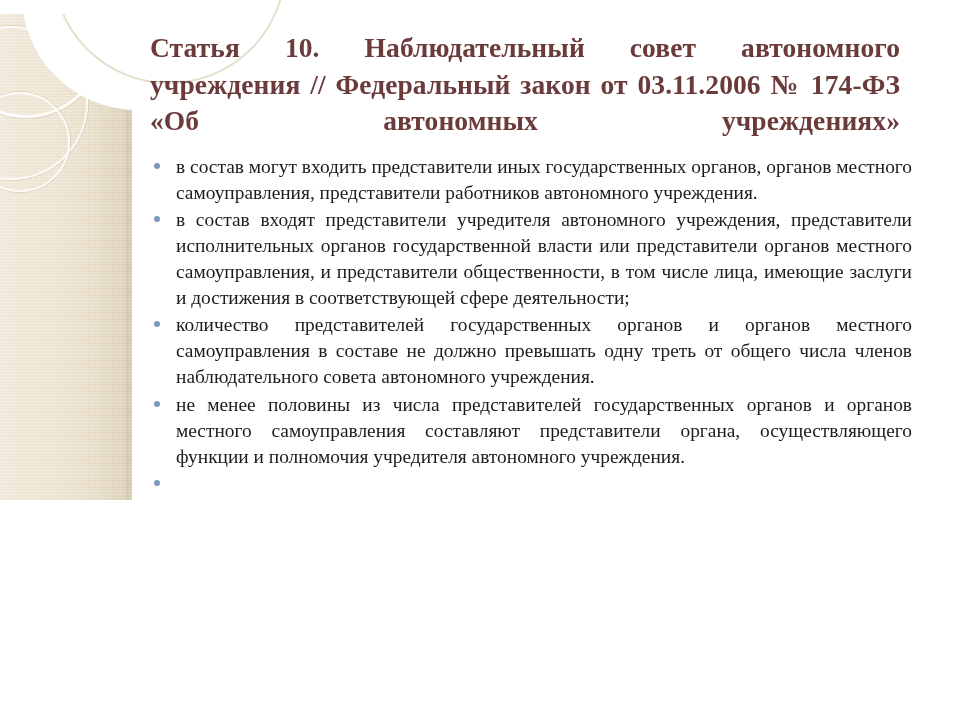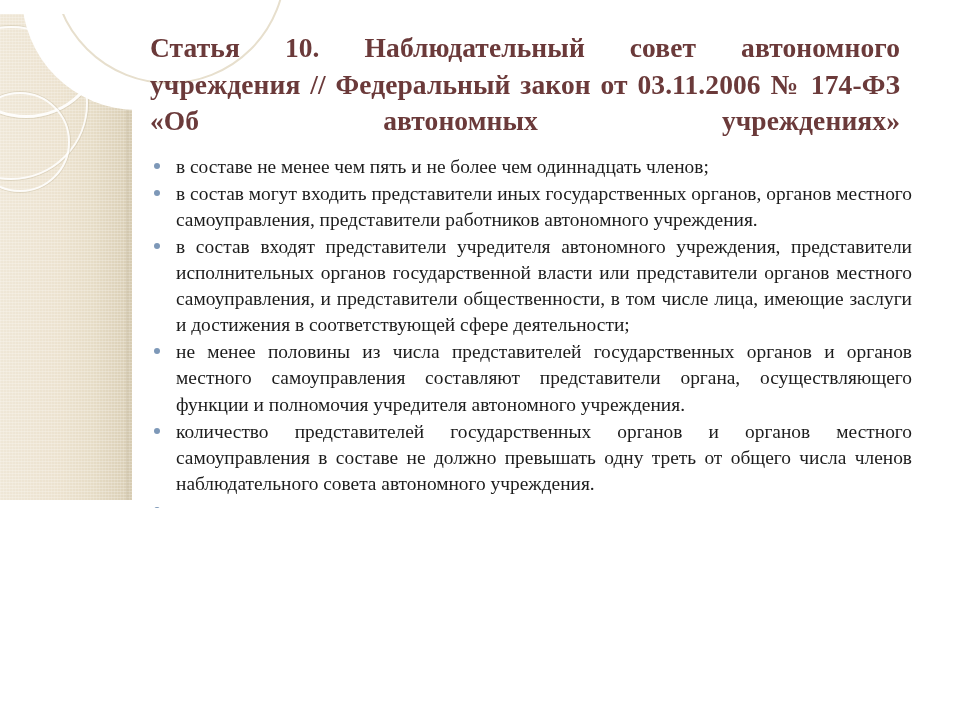--- a/index.html
+++ b/index.html
@@ -172,36 +172,32 @@
   <div class="corner-swoosh2"></div>
   <div class="top-white"></div>
   <div class="bottom-white"></div>
 
   <div class="content">
     <h1 class="title">Статья 10. Наблюдательный совет автономного учреждения // Федеральный закон от 03.11.2006 № 174-ФЗ «Об автономных учреждениях»</h1>
 
     <ul class="bullets">
       <li>
         <span class="bullet-dot"></span>
-        <span>в составе не менее чем пять и не более чем одиннадцать членов;</span>
-      </li>
-      <li>
-        <span class="bullet-dot"></span>
         <span>в состав могут входить представители иных государственных органов, органов местного самоуправления, представители работников автономного учреждения.</span>
       </li>
       <li>
         <span class="bullet-dot"></span>
         <span>в состав входят представители учредителя автономного учреждения, представители исполнительных органов государственной власти или представители органов местного самоуправления, и представители общественности, в том числе лица, имеющие заслуги и достижения в соответствующей сфере деятельности;</span>
       </li>
       <li>
         <span class="bullet-dot"></span>
+        <span>количество представителей государственных органов и органов местного самоуправления в составе не должно превышать одну треть от общего числа членов наблюдательного совета автономного учреждения.</span>
+      </li>
+      <li>
+        <span class="bullet-dot"></span>
         <span>не менее половины из числа представителей государственных органов и органов местного самоуправления составляют представители органа, осуществляющего функции и полномочия учредителя автономного учреждения.</span>
-      </li>
-      <li>
-        <span class="bullet-dot"></span>
-        <span>количество представителей государственных органов и органов местного самоуправления в составе не должно превышать одну треть от общего числа членов наблюдательного совета автономного учреждения.</span>
       </li>
       <li>
         <span class="bullet-dot"></span>
       </li>
     </ul>
   </div>
 </div>
 
 </body></html>

